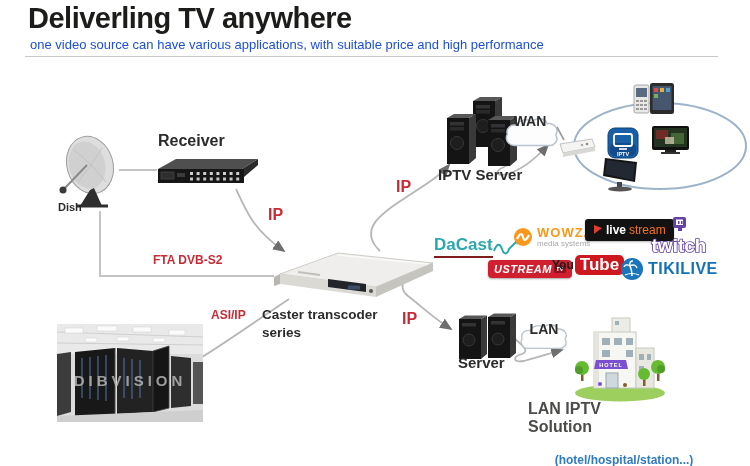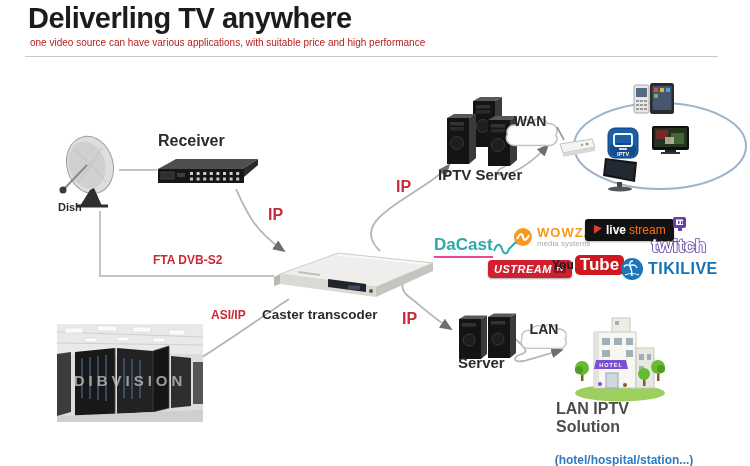--- a/index.html
+++ b/index.html
@@ -1,35 +1,35 @@
 <!DOCTYPE html>
 <html><head>
 <meta charset="utf-8">
 <style>
   html,body{margin:0;padding:0;background:#fff;}
   .stage{position:relative;width:750px;height:466px;background:#fff;overflow:hidden;
          font-family:"Liberation Sans","DejaVu Sans",sans-serif;}
   .abs{position:absolute;}
   .page-title{font-size:29px;font-weight:800;color:#1c1c1a;letter-spacing:-0.5px;}
-  .page-sub{font-size:10px;color:#b91c1c;}
+  .page-sub{font-size:13px;color:#1d4ed8;}
   .divider{height:1px;background:#c9c9c9;}
   .cap{position:absolute;font-weight:bold;color:#2b2b2b;text-align:left;}
   .cap-sm{font-size:11px;}
   .cap-md{font-size:15px;}
   .cap-lg{font-size:16px;}
   .cap-2l{font-size:13.5px;line-height:1.3;}
   .cloud-lbl{font-size:14px;font-weight:bold;color:#2b2b2b;text-align:center;position:absolute;}
   .red-lbl{position:absolute;color:#c92b35;font-weight:bold;font-size:16px;}
   .red-lbl.lg{font-size:12px;}
   .headend-cap{color:#2c3552;font-size:15.5px;}
   .lan-title{color:#4b4b49;font-size:16px;}
   .lan-sub{position:absolute;color:#2f7bc1;font-size:12px;text-align:center;font-weight:bold;}
   
   .logo{position:absolute;display:flex;align-items:center;}
-  .dacast-text{color:#2aa9ad;font-weight:bold;font-size:17px;border-bottom:2px solid #ec4899;padding-bottom:1px;}
+  .dacast-text{color:#2aa9ad;font-weight:bold;font-size:17px;border-bottom:2px solid #7f1d1d;padding-bottom:1px;}
   .wowza{gap:4px;}
   .wowza-txt{display:flex;flex-direction:column;line-height:1.05;}
   .wowza-name{color:#f8981d;font-weight:bold;font-size:13px;letter-spacing:1px;}
   .wowza-tag{color:#a9a9a9;font-size:8px;}
   .livestream{background:#121212;border-radius:3px;padding:4px 8px;gap:3px;box-shadow:0 1px 2px rgba(0,0,0,.3);}
   .ls-bold{color:#fff;font-weight:bold;font-size:12px;}
   .ls-light{color:#f97316;font-size:12px;}
   .twitch{flex-direction:column;}
   .ustream{background:#d01f2f;border-radius:4px;padding:3px 6px;gap:2px;box-shadow:0 1px 2px rgba(0,0,0,.35);}
   .us-name{color:#fff;font-weight:bold;font-style:italic;font-size:11px;letter-spacing:.5px;}
@@ -100,20 +100,21 @@
       <polygon points="108,41 165,17 165,25 108,51" fill="#c6c4bf"></polygon>
       <polygon points="6,31 12,28 12,38 6,40" fill="#b9b7b2"></polygon>
       <polygon points="60,33 98,38 98,46 60,41" fill="#23242a"></polygon>
       <rect x="80" y="39.5" width="12" height="4" fill="#3f4c66"></rect>
       <circle cx="103" cy="45" r="2" fill="#55534e"></circle>
       <path d="M30,26 L52,29" stroke="#c2c0ba" stroke-width="2"></path>
     </svg>
   </div>
   <div class="cap cap-2l" style="left:262px;top:296px;width:150px;margin-top:10px;">
     <div>Caster transcoder</div>
+    <div>series</div>
   </div>
 
   <div class="abs" style="left:444px;top:96px;">
     <svg width="86" height="76" viewBox="0 0 86 76">
       <g transform="translate(27,0)">
         <polygon points="2,5 24,5 24,51 2,51" fill="#141414"></polygon>
         <polygon points="24,5 31,1 31,45 24,51" fill="#3a3a3a"></polygon>
         <polygon points="2,5 9,1 31,1 24,5" fill="#585858"></polygon>
         <rect x="5" y="9" width="14" height="3.5" fill="#333"></rect>
         <rect x="5" y="14" width="14" height="3.5" fill="#2a2a2a"></rect>
@@ -319,21 +320,21 @@
       <rect x="11" y="60" width="2.5" height="9" fill="#8a5a2a"></rect>
         <circle cx="12" cy="56" r="7" fill="#66bb33"></circle>
         <circle cx="9" cy="58" r="4" fill="#4e9e28"></circle>
       <rect x="73" y="66" width="2.5" height="8" fill="#8a5a2a"></rect>
         <circle cx="74" cy="62" r="6" fill="#66bb33"></circle>
       <rect x="87" y="60" width="2.5" height="9" fill="#8a5a2a"></rect>
         <circle cx="88" cy="55" r="7" fill="#66bb33"></circle>
         <circle cx="91" cy="57" r="4" fill="#4e9e28"></circle>
     </svg>
   </div>
-  <div class="cap lan-title" style="left:556px;top:400px;width:136px;">LAN IPTV Solution</div>
+  <div class="cap lan-title" style="left:528px;top:400px;width:136px;">LAN IPTV Solution</div>
   <div class="lan-sub" style="left:550px;top:418px;width:148px;margin-top:35px;">(hotel/hospital/station...)</div>
 
   <div class="abs" style="left:57px;top:324px;">
     <svg width="146" height="98" viewBox="0 0 146 98">
       <rect width="146" height="98" fill="#dcdcdc"></rect>
       <rect width="146" height="30" fill="#e9e9e9"></rect>
       <path d="M0,8 L146,13 M0,19 L146,21" stroke="#cfcfcf" stroke-width="1"></path>
       <g fill="#fbfbfb" stroke="#d6d6d6" stroke-width="0.6">
         <rect x="8" y="4" width="18" height="5"></rect>
           <rect x="40" y="2" width="20" height="5"></rect>

